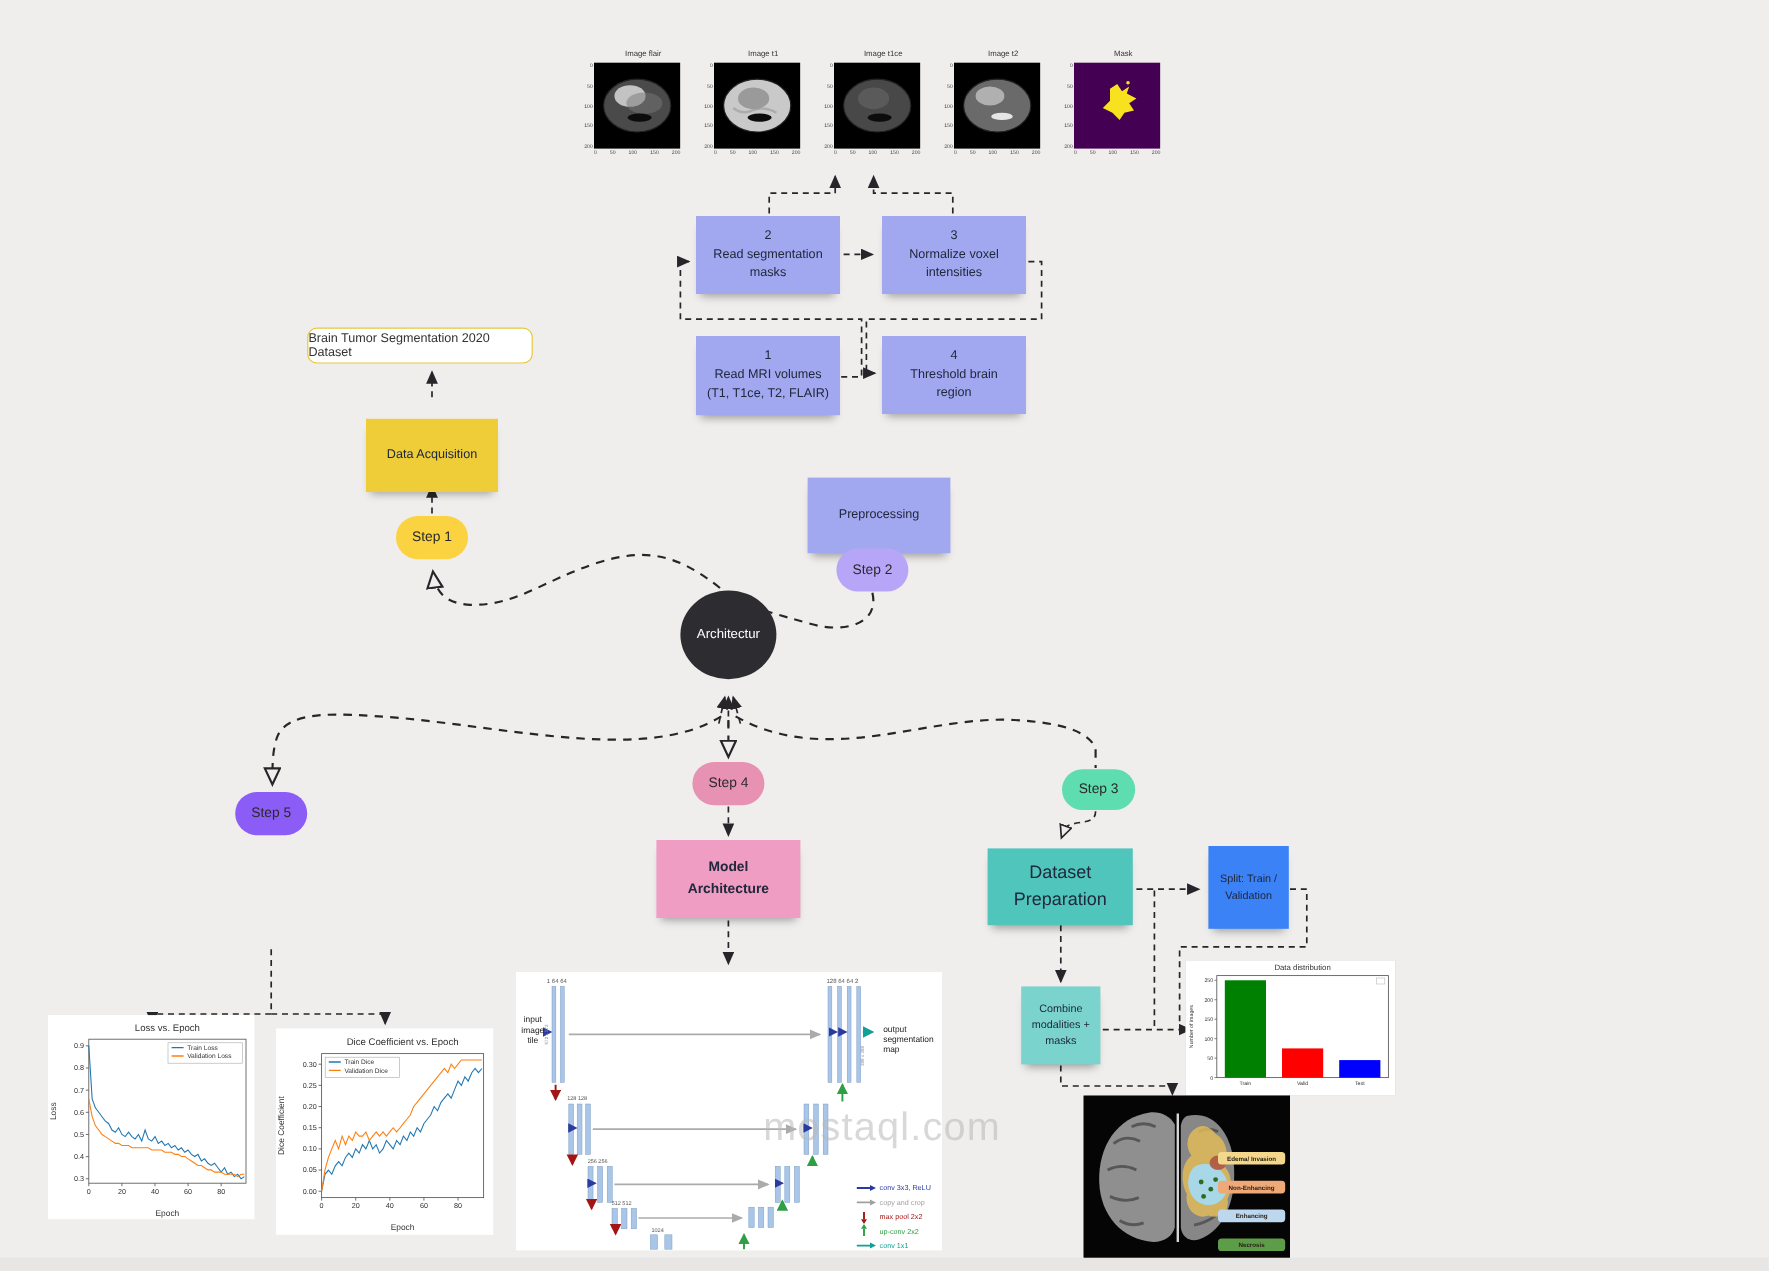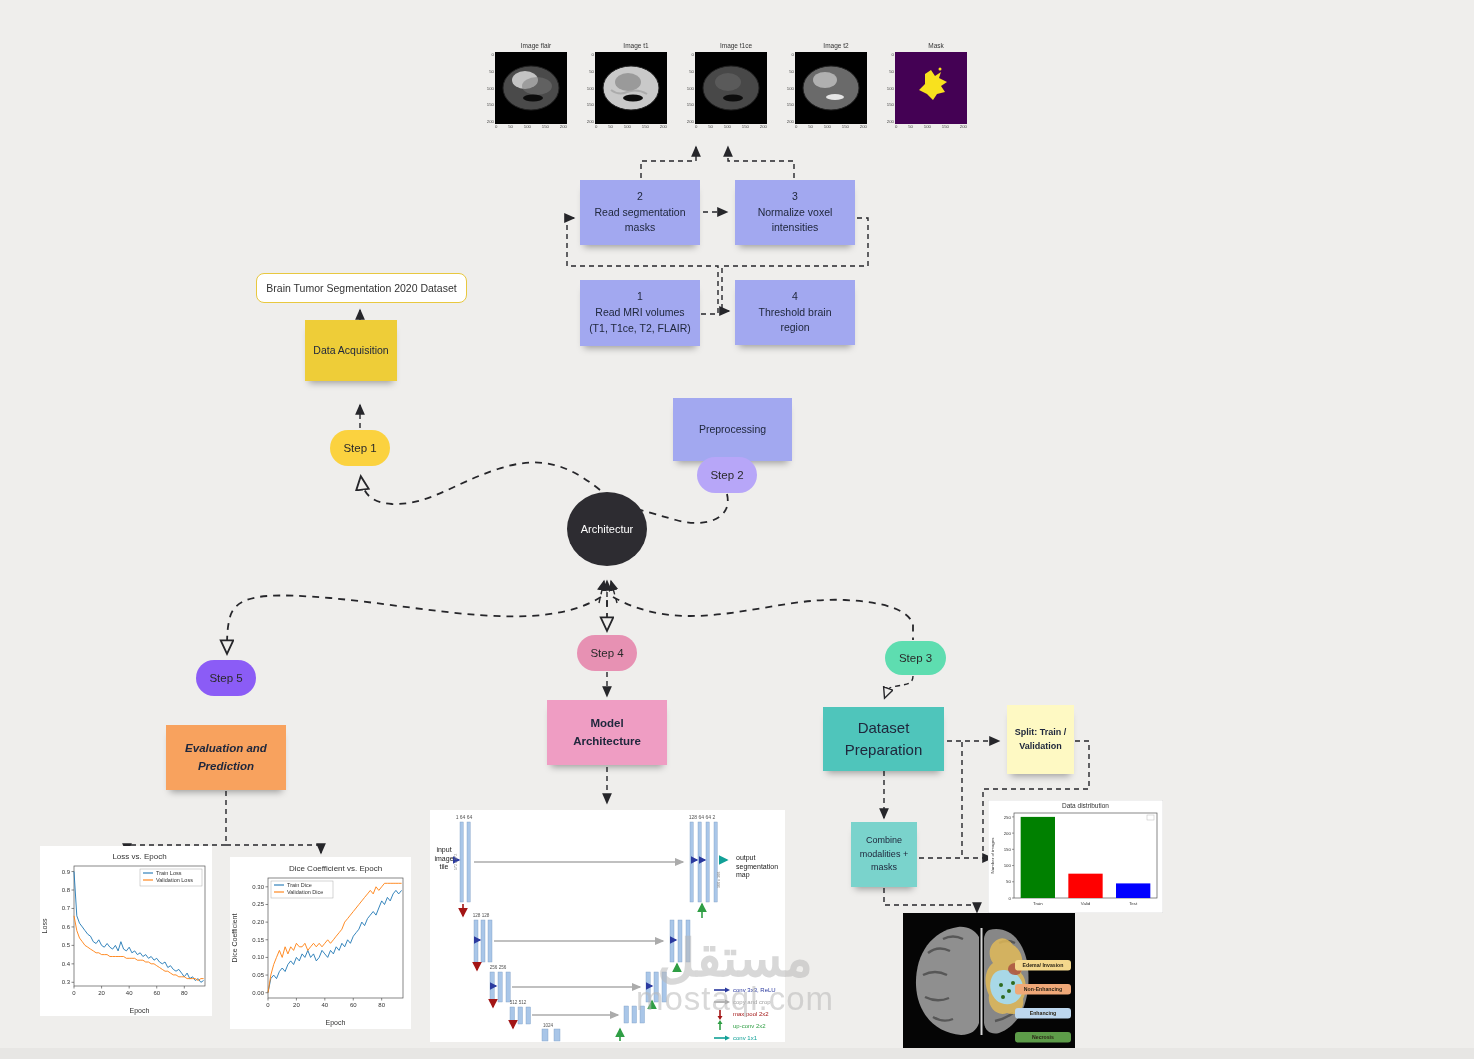--- a/index.html
+++ b/index.html
@@ -7,21 +7,21 @@
   #canvas{position:relative;width:1474px;height:1059px;background:#efeeec;overflow:hidden}
   #connectors{position:absolute;left:0;top:0;width:1474px;height:1059px;z-index:1;pointer-events:none}
   .dash{fill:none;stroke:#26262a;stroke-width:1.4;stroke-dasharray:5 4}
   .dash2{fill:none;stroke:#26262a;stroke-width:1.8;stroke-dasharray:7 6}
   .sticky{position:absolute;display:flex;align-items:center;justify-content:center;text-align:center;
     font-size:10.5px;color:#20283d;line-height:1.5;white-space:pre-line;z-index:3;
     box-shadow:0 6px 7px -4px rgba(0,0,0,.35)}
   .pill{position:absolute;display:flex;align-items:center;justify-content:center;font-size:11.5px;
     color:#2a2a2a;border-radius:18px;z-index:3}
   .panel{position:absolute;background:#fff;z-index:2}
-  #dataset-label{position:absolute;left:256px;top:273px;width:211px;height:30px;background:#fff;
+  #dataset-label{position:absolute;left:256px;top:273px;width:188px;height:30px;background:#fff;
     border:1.5px solid #e8c83f;border-radius:8px;display:flex;align-items:center;justify-content:center;
     font-size:10.5px;color:#333;z-index:3}
   #arch-node{position:absolute;left:567px;top:492px;width:80px;height:74px;border-radius:50%;
     background:#2d2c31;display:flex;align-items:center;justify-content:center;color:#fff;
     font-weight:normal;font-size:11px;z-index:3}
   #image-strip{position:absolute;left:485px;top:42px;display:flex;gap:8px;z-index:2}
   .mri-panel{width:92px}
   .mri-title{font-size:6.5px;color:#333;text-align:center;height:10px;padding-left:10px}
   .mri-row{display:flex}
   .mri-yticks{width:10px;height:72px;display:flex;flex-direction:column;justify-content:space-between;
@@ -239,28 +239,26 @@
   <div class="sticky" style="left: 735px; top: 180px; width: 120px; height: 65px; background: rgb(162, 168, 240);">3
 Normalize voxel
 intensities</div>
   <div class="sticky" style="left: 580px; top: 280px; width: 120px; height: 66px; background: rgb(162, 168, 240);">1
 Read MRI volumes
 (T1, T1ce, T2, FLAIR)</div>
   <div class="sticky" style="left: 735px; top: 280px; width: 120px; height: 65px; background: rgb(162, 168, 240);">4
 Threshold brain
 region</div>
 
-  <div class="sticky" style="left: 305px; top: 320px; width: 92px; height: 61px; background: rgb(238, 205, 56);">Data Acquisition</div>
+  <div class="sticky" style="left: 305px; top: 349px; width: 110px; height: 61px; background: rgb(238, 205, 56);">Data Acquisition</div>
   <div class="sticky" style="left: 673px; top: 372px; width: 119px; height: 63px; background: rgb(162, 168, 240); margin-top: 26px;">Preprocessing</div>
   <div class="sticky" style="left: 547px; top: 700px; width: 120px; height: 65px; font-weight: bold; font-size: 11.5px; background: rgb(239, 157, 195);">Model
 Architecture</div>
-  <div class="sticky" style="left: 166px; top: 725px; width: 120px; height: 65px; font-weight: bold; font-style: italic; font-size: 11.5px; background: rgb(248, 162, 94);">Evaluation and
-Prediction</div>
   <div class="sticky" style="left: 823px; top: 707px; width: 121px; height: 64px; font-size: 15px; background: rgb(79, 197, 187);">Dataset Preparation</div>
-  <div class="sticky" style="left: 1007px; top: 705px; width: 67px; height: 69px; font-size: 9px; background: #fef9c3; font-weight: bold;">Split: Train /
+  <div class="sticky" style="left: 1007px; top: 705px; width: 67px; height: 69px; font-size: 9px; background: #3b82f6;">Split: Train /
 Validation</div>
   <div class="sticky" style="left: 851px; top: 822px; width: 66px; height: 65px; font-size: 9px; background: rgb(122, 211, 204);">Combine
 modalities +
 masks</div>
 
   <div class="pill" style="left: 330px; top: 430px; width: 60px; height: 36px; background: rgb(251, 210, 63);">Step 1</div>
   <div class="pill" style="left: 697px; top: 457px; width: 60px; height: 36px; background: rgb(183, 166, 248);">Step 2</div>
   <div class="pill" style="left: 885px; top: 641px; width: 61px; height: 34px; background: rgb(94, 221, 176);">Step 3</div>
   <div class="pill" style="left: 577px; top: 635px; width: 60px; height: 36px; background: rgb(231, 145, 179);">Step 4</div>
   <div class="pill" style="left: 196px; top: 660px; width: 60px; height: 36px; background: #8b5cf6;">Step 5</div>
@@ -505,16 +503,15 @@
           <text x="140" y="78.3" font-size="5.2" font-weight="bold" fill="#2b2416" text-anchor="middle">Non-Enhancing</text>
           <rect x="112" y="95" width="56" height="10.5" rx="3" fill="#bdd7ee"></rect>
           <text x="140" y="102.3" font-size="5.2" font-weight="bold" fill="#2b2416" text-anchor="middle">Enhancing</text>
           <rect x="112" y="119" width="56" height="10.5" rx="3" fill="#5d9c49"></rect>
           <text x="140" y="126.3" font-size="5.2" font-weight="bold" fill="#2b2416" text-anchor="middle">Necrosis</text>
         </g>
     </svg>
   </div>
 
   <div id="watermark">
-    <div id="wm-ar">مستقل</div>
     <div id="wm-domain">mostaql.com</div>
   </div>
 </div>
 
 </body></html>

